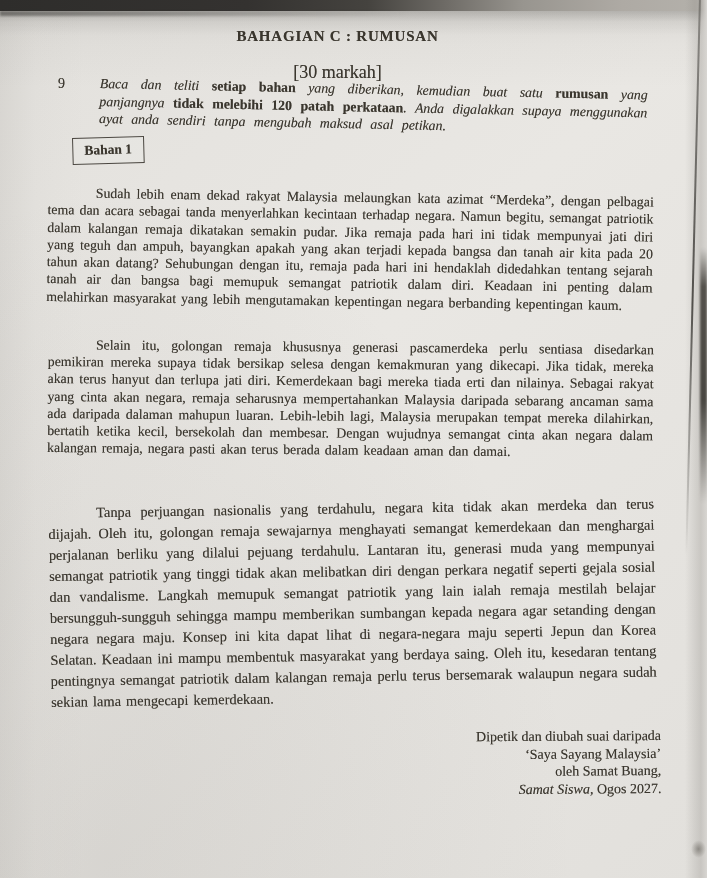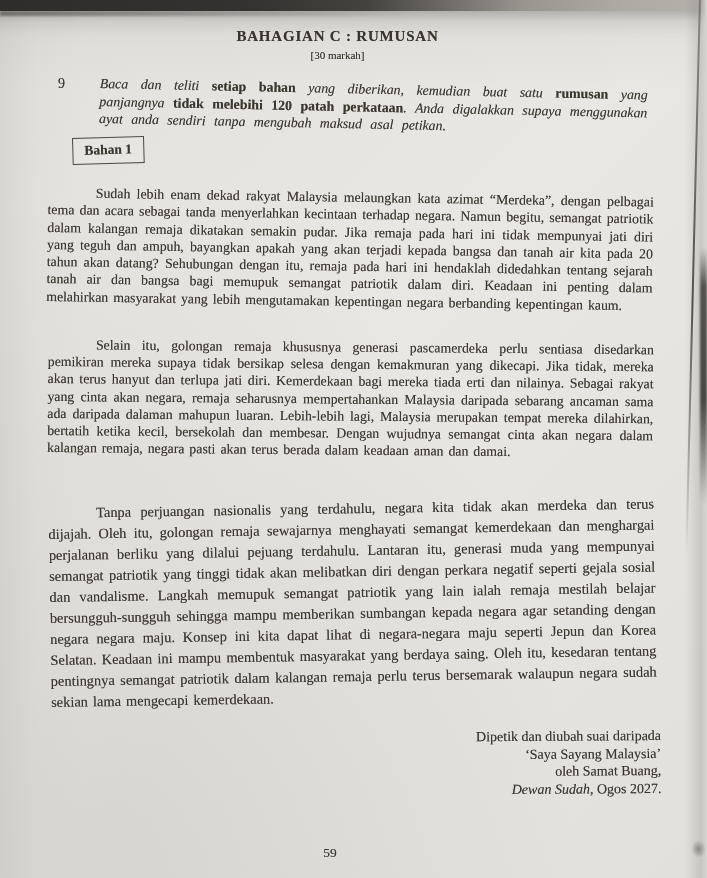--- a/index.html
+++ b/index.html
@@ -53,21 +53,21 @@
     filter: blur(1px);
   }
   .corner-smudge {
     position: absolute; right: 1px; top: 840px; width: 15px; height: 18px;
     background: radial-gradient(ellipse at center, rgba(92,88,81,0.55), rgba(0,0,0,0) 70%);
   }
   
   .txt { text-shadow: 0 0 0.6px rgba(58,54,46,0.55); }
   .header { position: absolute; top: 28px; left: 30px; right: 62px; text-align: center; }
   .title { font-weight: bold; font-size: 15px; letter-spacing: 0.8px; }
-  .marks { font-size: 11px; margin-top: 4px; }
+  .marks { font-size: 18px; margin-top: 17px; }
 
   .question-row { position: absolute; top: 75px; left: 58px; right: 50px; }
   .qnum { position: absolute; left: 0; top: 1px; font-size: 14px; }
   .qtext {
     margin-left: 42px; width: 548px;
     font-size: 13.8px; line-height: 17.6px;
     text-align: justify; word-spacing: 5px;
     transform: rotate(1.2deg); transform-origin: left top;
   }
   .seg-italic { font-style: italic; }
@@ -128,18 +128,17 @@
   </div>
 
   <div class="para p1 txt">Sudah lebih enam dekad rakyat Malaysia melaungkan kata azimat “Merdeka”, dengan pelbagai tema dan acara sebagai tanda menyerlahkan kecintaan terhadap negara. Namun begitu, semangat patriotik dalam kalangan remaja dikatakan semakin pudar. Jika remaja pada hari ini tidak mempunyai jati diri yang teguh dan ampuh, bayangkan apakah yang akan terjadi kepada bangsa dan tanah air kita pada 20 tahun akan datang? Sehubungan dengan itu, remaja pada hari ini hendaklah didedahkan tentang sejarah tanah air dan bangsa bagi memupuk semangat patriotik dalam diri. Keadaan ini penting dalam melahirkan masyarakat yang lebih mengutamakan kepentingan negara berbanding kepentingan kaum.</div>
   <div class="para p2 txt">Selain itu, golongan remaja khususnya generasi pascamerdeka perlu sentiasa disedarkan pemikiran mereka supaya tidak bersikap selesa dengan kemakmuran yang dikecapi. Jika tidak, mereka akan terus hanyut dan terlupa jati diri. Kemerdekaan bagi mereka tiada erti dan nilainya. Sebagai rakyat yang cinta akan negara, remaja seharusnya mempertahankan Malaysia daripada sebarang ancaman sama ada daripada dalaman mahupun luaran. Lebih-lebih lagi, Malaysia merupakan tempat mereka dilahirkan, bertatih ketika kecil, bersekolah dan membesar. Dengan wujudnya semangat cinta akan negara dalam kalangan remaja, negara pasti akan terus berada dalam keadaan aman dan damai.</div>
   <div class="para p3 txt">Tanpa perjuangan nasionalis yang terdahulu, negara kita tidak akan merdeka dan terus dijajah. Oleh itu, golongan remaja sewajarnya menghayati semangat kemerdekaan dan menghargai perjalanan berliku yang dilalui pejuang terdahulu. Lantaran itu, generasi muda yang mempunyai semangat patriotik yang tinggi tidak akan melibatkan diri dengan perkara negatif seperti gejala sosial dan vandalisme. Langkah memupuk semangat patriotik yang lain ialah remaja mestilah belajar bersungguh-sungguh sehingga mampu memberikan sumbangan kepada negara agar setanding dengan negara negara maju. Konsep ini kita dapat lihat di negara-negara maju seperti Jepun dan Korea Selatan. Keadaan ini mampu membentuk masyarakat yang berdaya saing. Oleh itu, kesedaran tentang pentingnya semangat patriotik dalam kalangan remaja perlu terus bersemarak walaupun negara sudah sekian lama mengecapi kemerdekaan.</div>
 
   <div class="attribution txt">
     <div>Dipetik dan diubah suai daripada</div>
     <div>‘Saya Sayang Malaysia’</div>
     <div>oleh Samat Buang,</div>
-    <div><span class="it">Dewan Sudah</span><span>, Ogos 2027.</span></div>
+    <div><span class="it">Samat Siswa</span><span>, Ogos 2027.</span></div>
   </div>
 
-  <div class="page-number txt">59</div>
 
 </div>
 
 </body></html>

